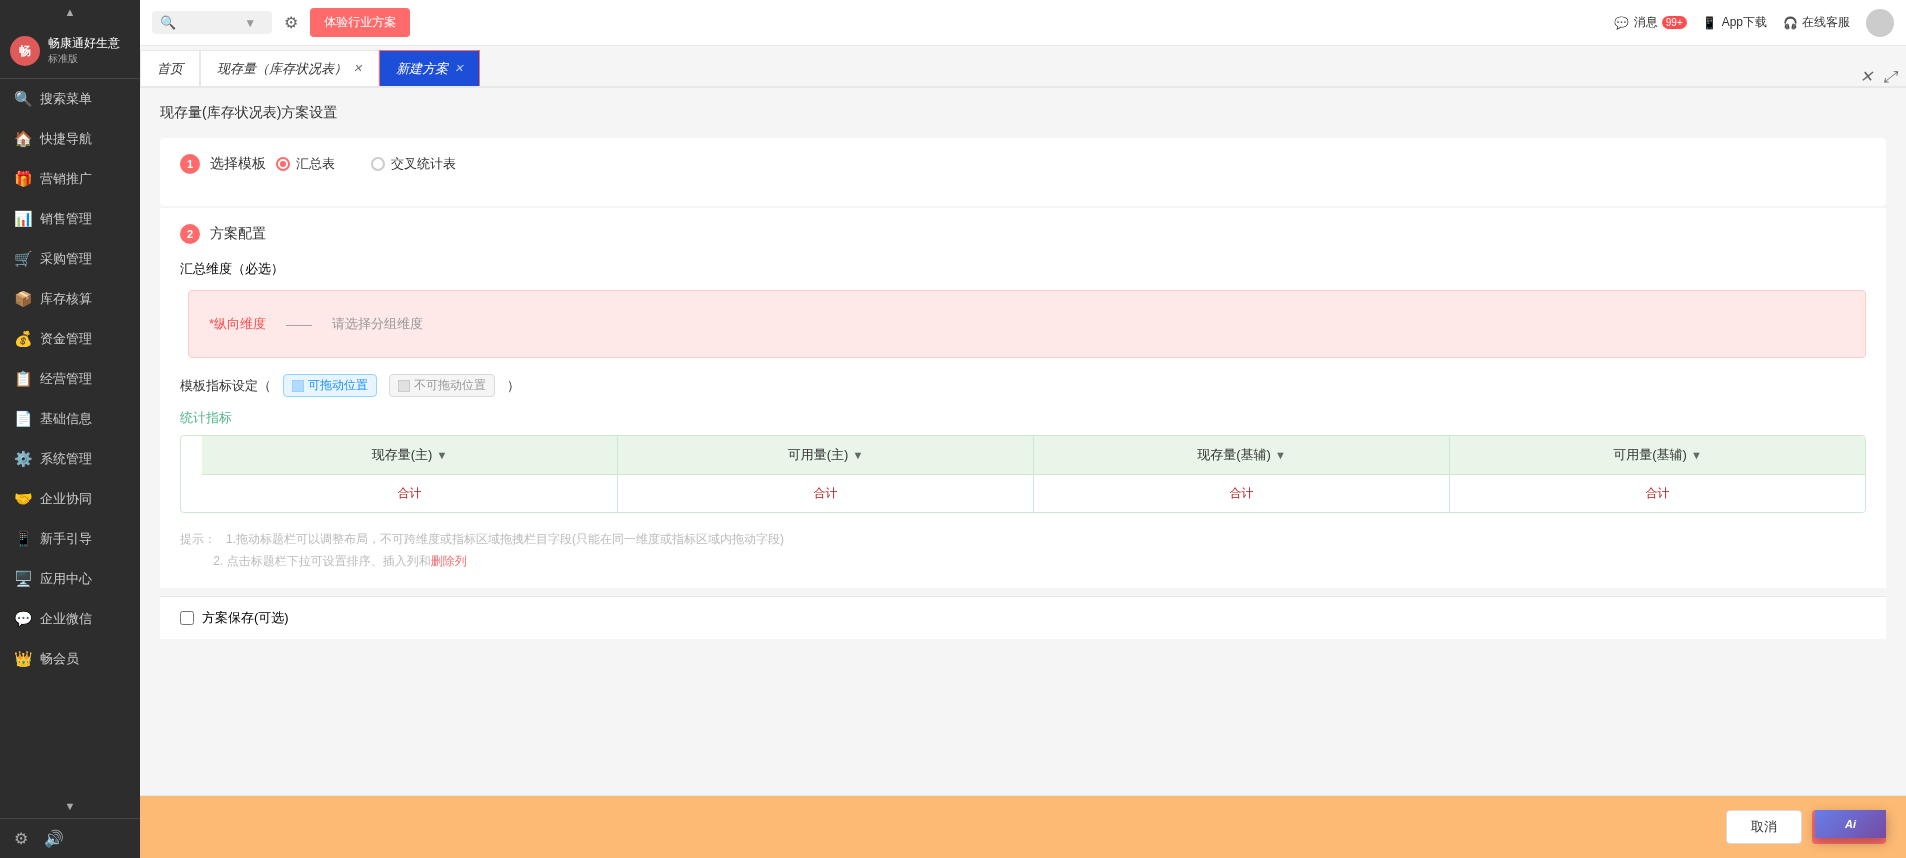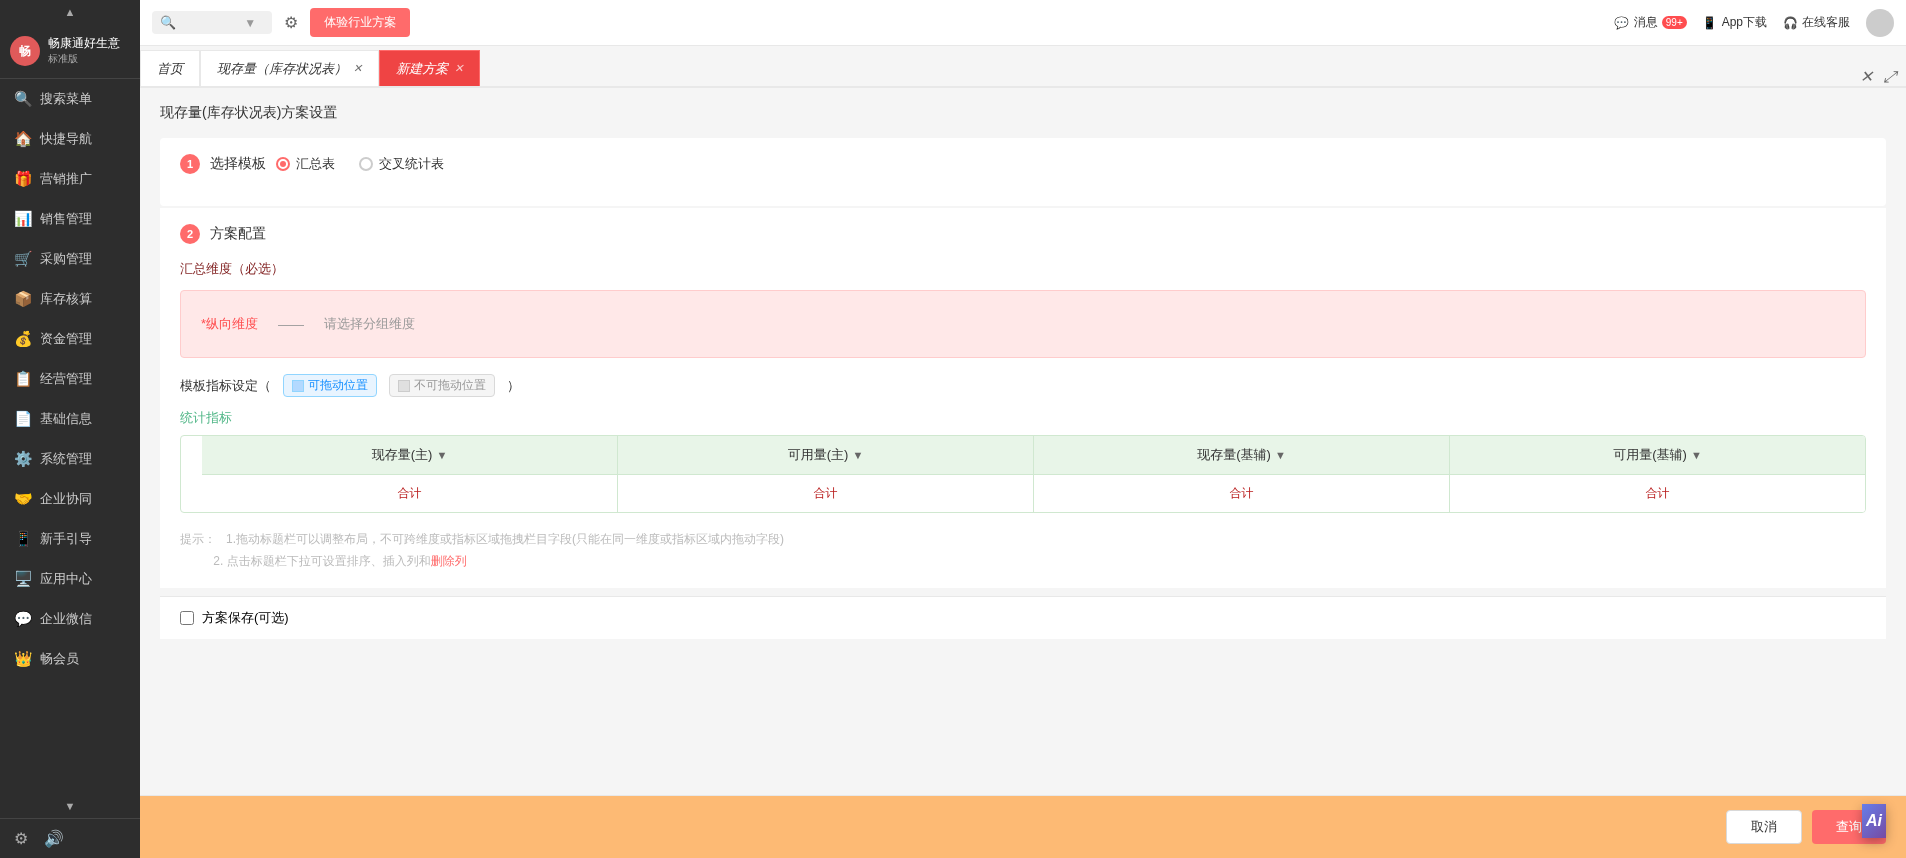--- a/index.html
+++ b/index.html
@@ -121,21 +121,21 @@
       background: #fff;
       border: 1px solid #e8e8e8;
       border-bottom: none;
       font-size: 13px;
       color: #333;
       cursor: pointer;
       height: 36px;
     }
     .tab.home { background: #fff; }
     .tab.active {
-      background: #ef4444;
+      background: #1d4ed8;
       color: #fff;
       border-color: #ff6b6b;
     }
     .tab-close {
       font-size: 11px;
       cursor: pointer;
       opacity: 0.7;
     }
 
     
@@ -163,50 +163,51 @@
       background: #ff6b6b;
       color: #fff;
       border-radius: 50%;
       display: flex; align-items: center; justify-content: center;
       font-size: 11px; font-weight: bold;
       flex-shrink: 0;
     }
     .section-title { font-size: 14px; color: #333; font-weight: 500; }
 
     
-    .radio-group { display: flex; align-items: center; gap: 24px; }
+    .radio-group { display: flex; align-items: center; gap: 36px; }
     .radio-item { display: flex; align-items: center; gap: 6px; cursor: pointer; font-size: 13px; color: #333; }
     .radio-dot {
       width: 14px; height: 14px;
       border-radius: 50%;
       border: 2px solid #ccc;
       display: flex; align-items: center; justify-content: center;
     }
     .radio-dot.checked { border-color: #ff6b6b; }
     .radio-dot.checked::after {
       content: '';
       width: 6px; height: 6px;
       background: #ff6b6b;
       border-radius: 50%;
     }
 
     
     .plan-section { background: #fff; padding: 16px 20px; }
-    .subsection-title { font-size: 13px; color: #7f1d1d; margin-bottom: 12px; }
+    .subsection-title { font-size: 13px; color: #000000; margin-bottom: 12px; }
 
     
     .dimension-box {
       background: #ffe8e8;
       border: 1px solid #ffcccc;
       border-radius: 4px;
       padding: 24px 20px;
       margin-bottom: 16px;
       display: flex;
       align-items: center;
       gap: 20px;
+      margin-left: 8px;
     }
     .dimension-label { color: #ff4d4f; font-size: 13px; }
     .dimension-dash { color: #999; }
     .dimension-placeholder { color: #999; font-size: 13px; }
 
     
     .indicator-settings {
       display: flex; align-items: center; gap: 12px;
       margin-bottom: 12px;
       font-size: 13px; color: #333;
@@ -307,22 +308,22 @@
     }
 
     
     .ai-badge {
       position: fixed;
       bottom: 20px;
       right: 20px;
       background: linear-gradient(135deg, #667eea, #764ba2);
       color: white;
       border-radius: 0;
-      padding: 8px 4px;
-      font-size: 16px;
+      padding: 8px 30px;
+      font-size: 11px;
       font-weight: bold;
       font-style: italic;
       cursor: pointer;
       box-shadow: 0 4px 12px rgba(0,0,0,0.3);
     }
     .panel-ctrl-btn { font-size: 16px; cursor: pointer; color: #666; }
 
     .sidebar-top-scroll { height: 24px; display: flex; align-items: center; justify-content: center; background: #2d2d2d; cursor: pointer; }
     .sidebar-bottom-scroll { height: 24px; display: flex; align-items: center; justify-content: center; background: #2d2d2d; cursor: pointer; }
   </style>

